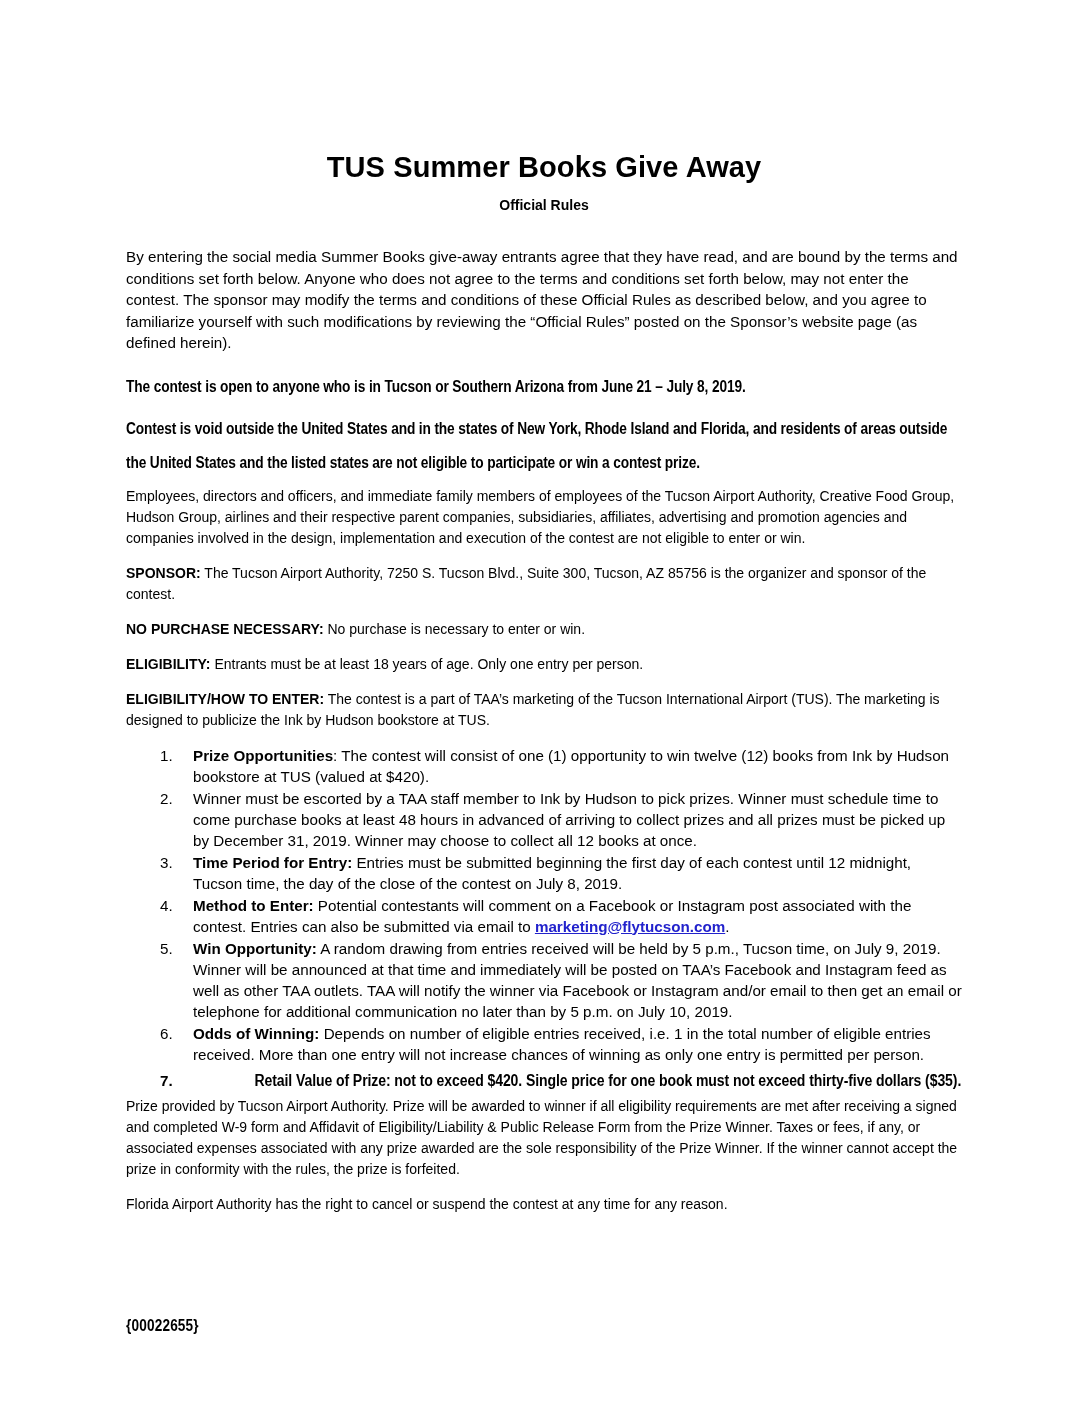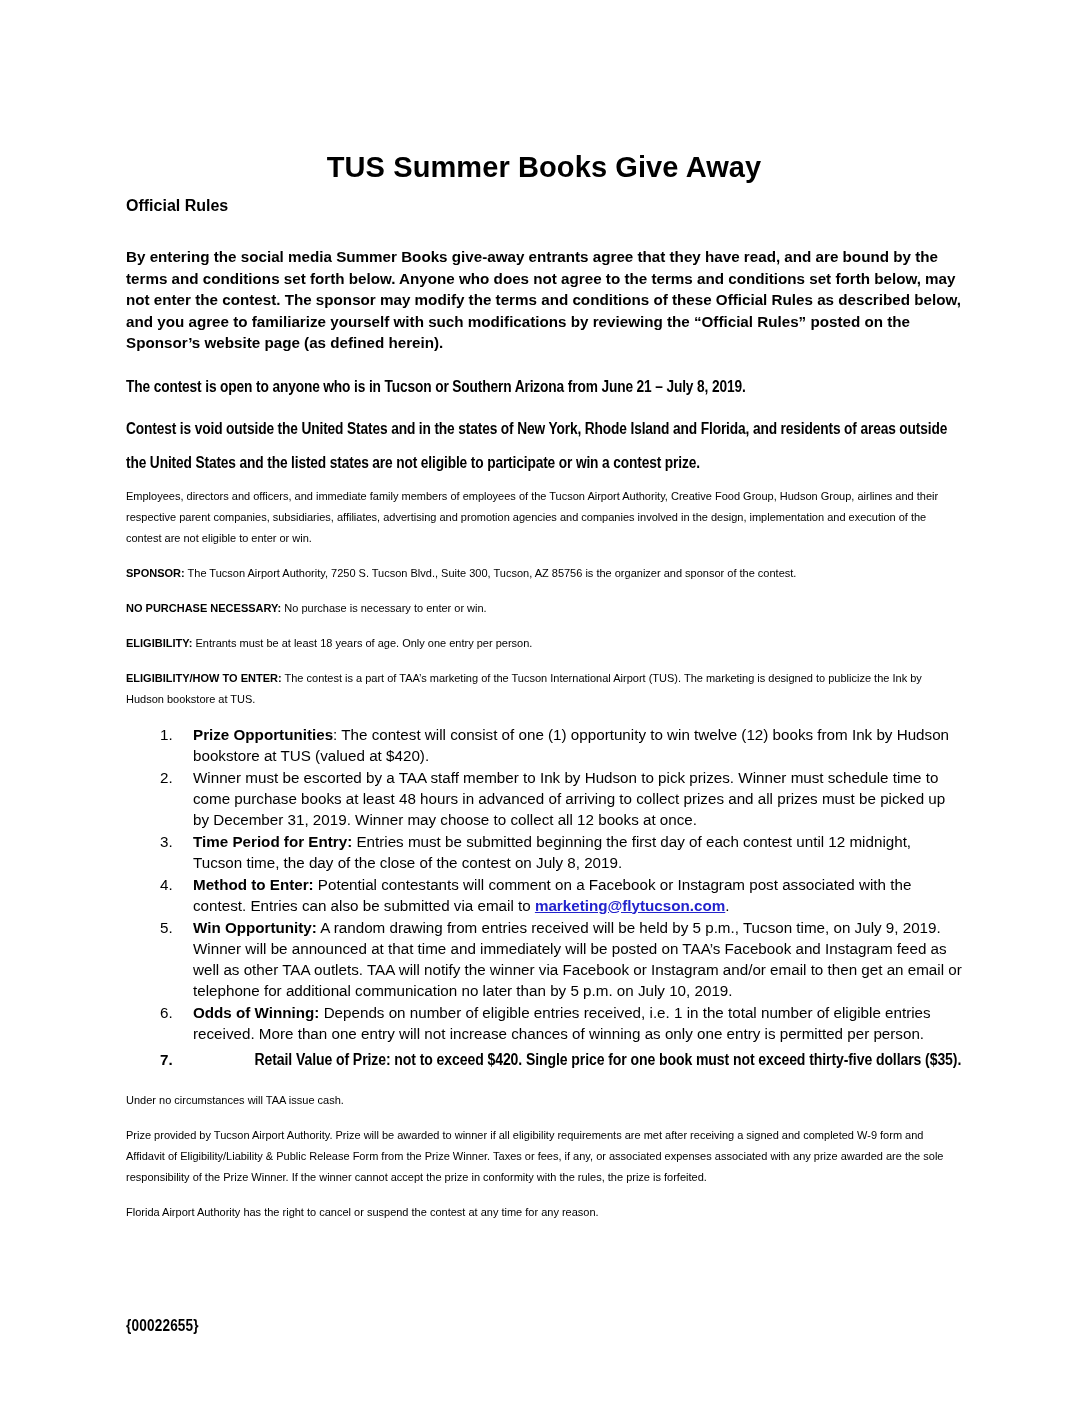--- a/index.html
+++ b/index.html
@@ -36,43 +36,44 @@
     font-size: 29px;
     font-weight: bold;
     letter-spacing: 0.1px;
     line-height: 34px;
   }
   .doc-subtitle {
     position: absolute;
     left: 126px;
     top: 181px;
     width: 836px;
-    font-size: 16px;
+    text-align: center;
+    font-size: 14px;
     font-weight: bold;
     line-height: 24px;
   }
 
   
   .content {
     position: absolute;
     left: 126px;
     top: 246px;
     width: 836px;
   }
 
   p.para {
     margin: 0 0 14px 0;
-    font-size: 11px;
+    font-size: 14px;
     line-height: 21px;
     text-align: left;
   }
 
   
   p.intro {
-    font-weight: bold;
+    font-weight: normal;
     font-size: 15.2px;
     line-height: 21.5px;
     margin-bottom: 16px;
   }
 
   
   p.cond-bold {
     font-weight: bold;
     font-size: 15.6px;
     line-height: 34px;
@@ -179,21 +180,20 @@
       <li><span>Winner must be escorted by a TAA staff member to Ink by Hudson to pick prizes. Winner must schedule time to come purchase books at least 48 hours in advanced of arriving to collect prizes and all prizes must be picked up by December 31, 2019. Winner may choose to collect all 12 books at once.</span></li>
       <li><span class="lead">Time Period for Entry:</span><span> Entries must be submitted beginning the first day of each contest until 12 midnight, Tucson time, the day of the close of the contest on July 8, 2019.</span></li>
       <li><span class="lead">Method to Enter:</span><span> Potential contestants will comment on a Facebook or Instagram post associated with the contest. Entries can also be submitted via email to </span><a class="maillink" href="#">marketing@flytucson.com</a><span>.</span></li>
       <li><span class="lead">Win Opportunity:</span><span> A random drawing from entries received will be held by 5 p.m., Tucson time, on July 9, 2019. Winner will be announced at that time and immediately will be posted on TAA’s Facebook and Instagram feed as well as other TAA outlets. TAA will notify the winner via Facebook or Instagram and/or email to then get an email or telephone for additional communication no later than by 5 p.m. on July 10, 2019.</span></li>
       <li><span class="lead">Odds of Winning:</span><span> Depends on number of eligible entries received, i.e. 1 in the total number of eligible entries received. More than one entry will not increase chances of winning as only one entry is permitted per person.</span></li>
       <li class="cond">
           <span class="cond-inner"><span class="lead">Retail Value of Prize:</span><span> not to exceed $420. Single price for one book must not exceed thirty-five dollars ($35).</span></span>
         </li>
     </ol>
 
-    <p class="para" style="margin-top:16px;">Under no circumstances will TAA issue cash.</p>
 
     <p class="para">Prize provided by Tucson Airport Authority. Prize will be awarded to winner if all eligibility requirements are met after receiving a signed and completed W-9 form and Affidavit of Eligibility/Liability &amp; Public Release Form from the Prize Winner. Taxes or fees, if any, or associated expenses associated with any prize awarded are the sole responsibility of the Prize Winner. If the winner cannot accept the prize in conformity with the rules, the prize is forfeited.</p>
 
     <p class="para">Florida Airport Authority has the right to cancel or suspend the contest at any time for any reason.</p>
 
   </div>
 
   <div class="footer">{00022655}</div>
 
 </div>

